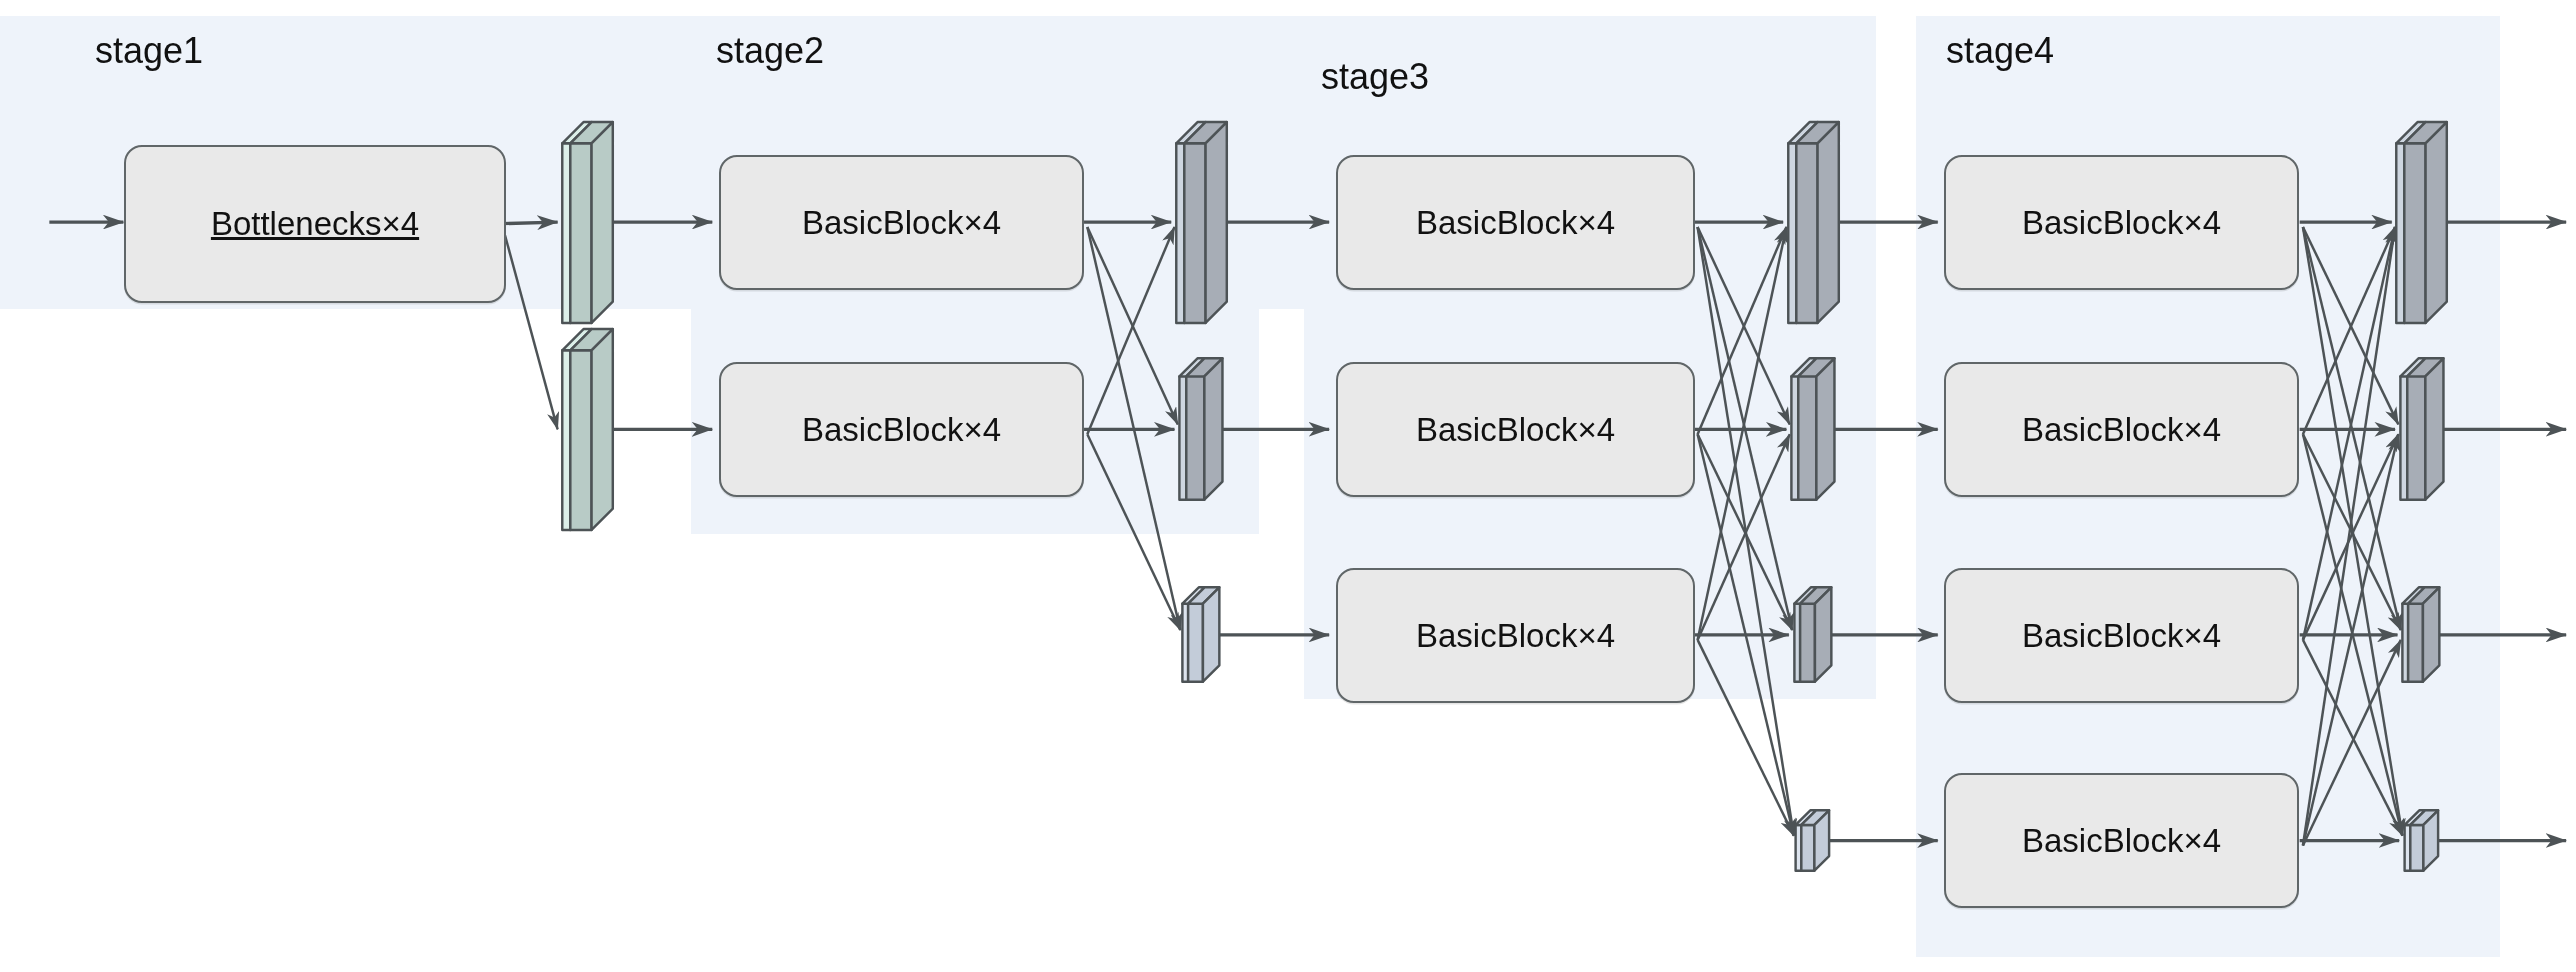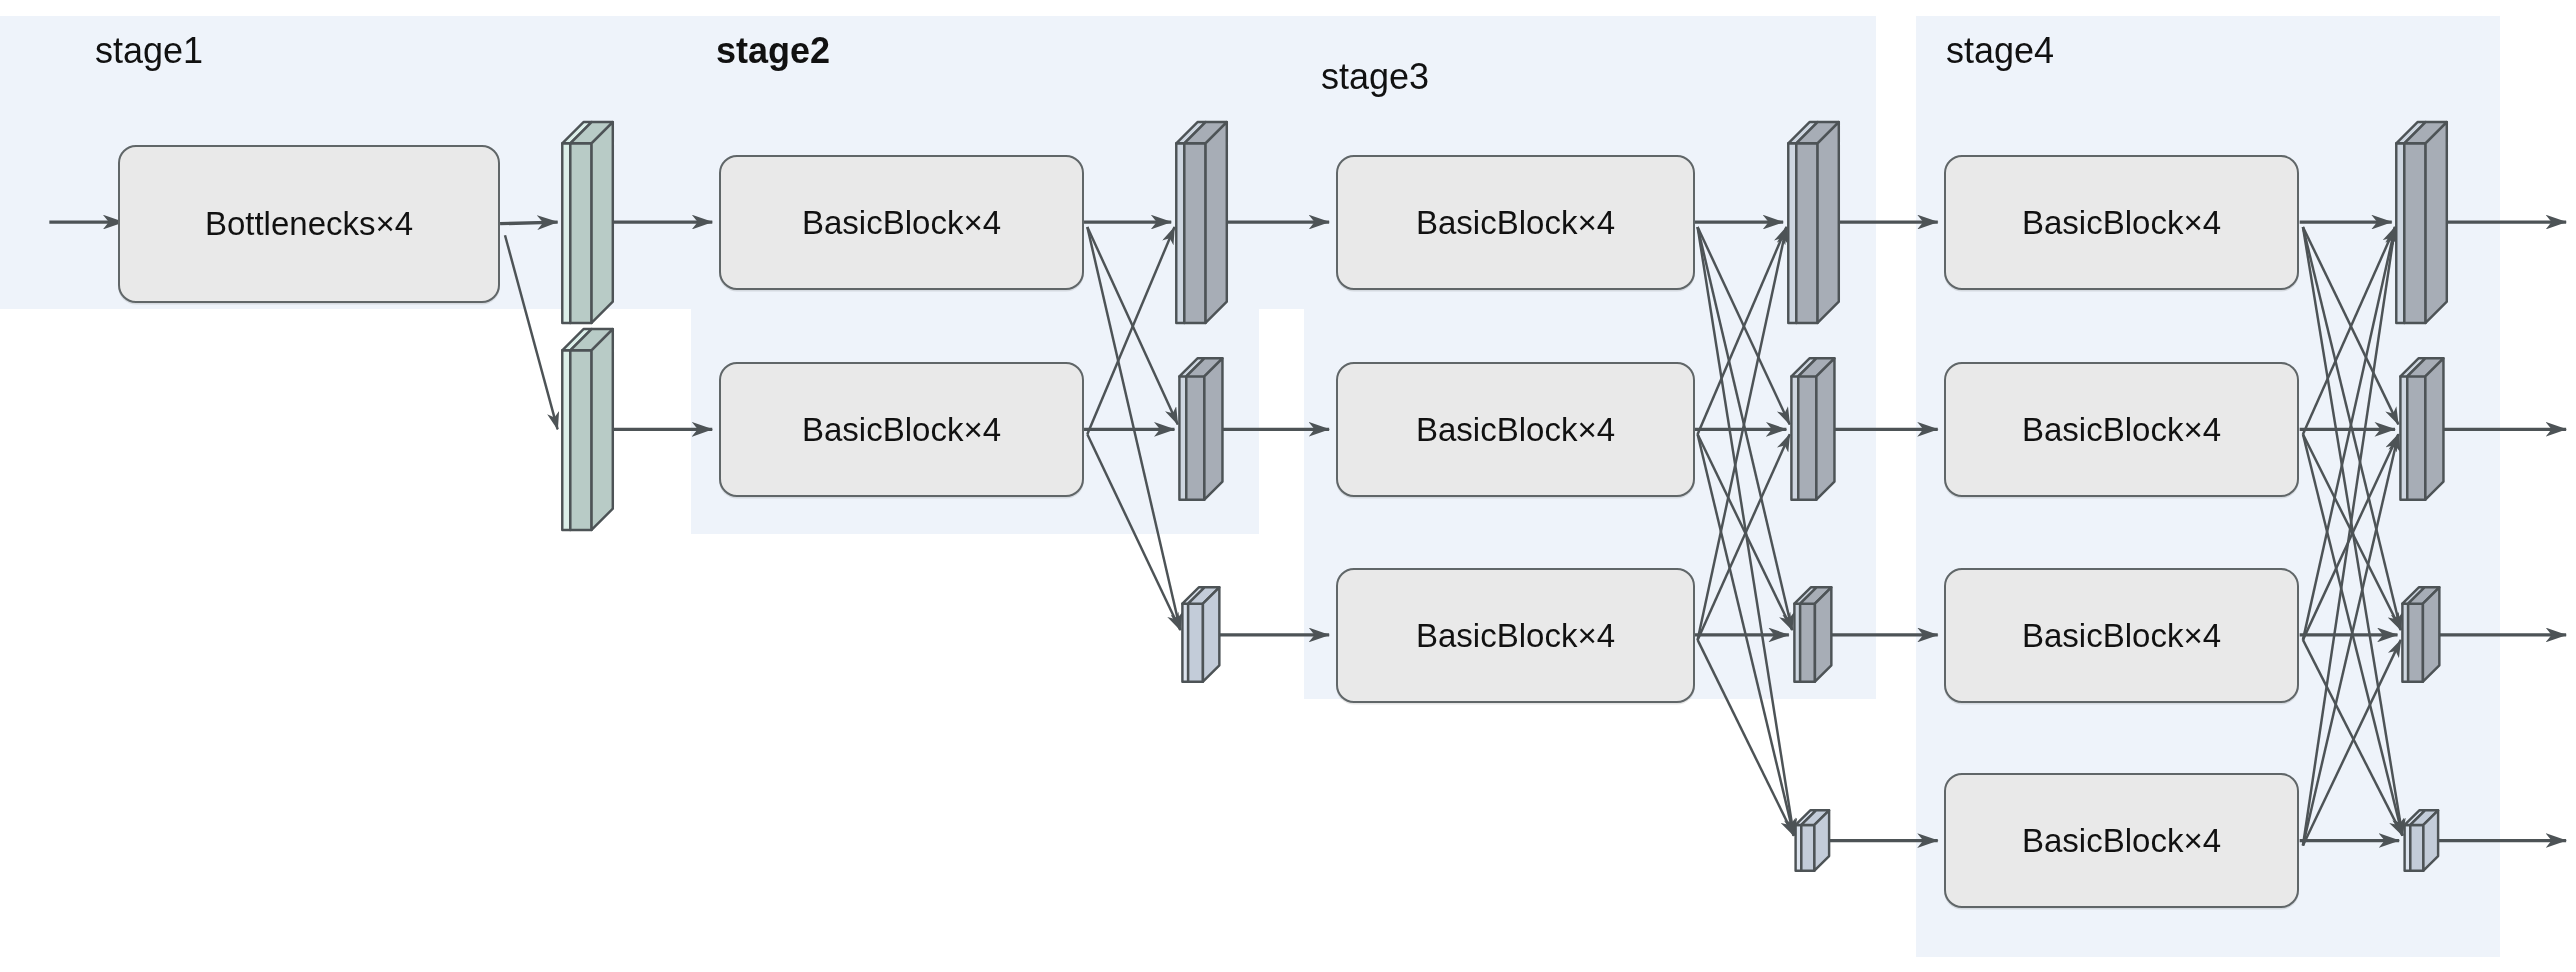--- a/index.html
+++ b/index.html
@@ -59,21 +59,21 @@
   }
   .slab svg { display: block; overflow: visible; }
 </style>
 </head>
 <body>
 
 <div id="canvas">
     <div class="stage-panel" style="left: 0px; top: 16.4px; width: 1336px; height: 293px; background: rgb(238, 243, 250);"></div>
     <div class="stage-label" style="left: 95px; top: 30px;">stage1</div>
     <div class="stage-panel" style="left: 691px; top: 16.4px; width: 568px; height: 518px; background: rgb(238, 243, 250);"></div>
-    <div class="stage-label" style="left: 716px; top: 30px; font-weight: bold;">stage2</div>
+    <div class="stage-label" style="left: 716px; top: 30px;">stage2</div>
     <div class="stage-panel" style="left: 1304px; top: 16.4px; width: 572px; height: 683px; background: rgb(238, 243, 250);"></div>
     <div class="stage-label" style="left: 1321px; top: 30px; margin-top: 26px;">stage3</div>
     <div class="stage-panel" style="left: 1916px; top: 16.4px; width: 584px; height: 941px; background: rgb(238, 243, 250);"></div>
     <div class="stage-label" style="left: 1946px; top: 30px;">stage4</div>
     <svg class="layer" viewBox="0 0 3132 1183">
       <defs>
         <marker id="ah" markerWidth="26" markerHeight="18" refX="25" refY="9" orient="auto" markerUnits="userSpaceOnUse">
           <path d="M0,0 L26,9 L0,18 L7.280000000000001,9 Z" fill="#4d5356"></path>
         </marker>
         <marker id="ahs" markerWidth="22" markerHeight="15" refX="21" refY="7.5" orient="auto" markerUnits="userSpaceOnUse">
@@ -241,21 +241,21 @@
     </div>
     <div class="slab" style="left: 2401px; top: 807px; width: 35px; height: 67px;">
       <svg width="35" height="67" viewBox="0 0 42 82">
         <path d="M4,22 h7 v56 h-7 Z" fill="#dde4ee" stroke="#4d5356" stroke-width="3" stroke-linejoin="round"></path>
         <path d="M11,22 h16 v56 h-16 Z" fill="#c3ccd9" stroke="#4d5356" stroke-width="3" stroke-linejoin="round"></path>
         <path d="M4,22 L22,4 L29,4 L11,22 Z" fill="#dde4ee" stroke="#4d5356" stroke-width="3" stroke-linejoin="round"></path>
         <path d="M11,22 L29,4 L45,4 L27,22 Z" fill="#c3ccd9" stroke="#4d5356" stroke-width="3" stroke-linejoin="round"></path>
         <path d="M27,22 L45,4 L45,60 L27,78 Z" fill="#c3ccd9" stroke="#4d5356" stroke-width="3" stroke-linejoin="round"></path>
       </svg>
     </div>
-    <div class="block" style="left: 118px; top: 145px; width: 382px; height: 158px; background: rgb(233, 233, 233); border-color: rgb(96, 102, 104);">Bottlenecks×4</div>
+    <div class="block" style="left: 124px; top: 145px; width: 382px; height: 158px; background: rgb(233, 233, 233); border-color: rgb(96, 102, 104); text-decoration: underline;">Bottlenecks×4</div>
     <div class="block" style="left: 719px; top: 155px; width: 365px; height: 135px; background: rgb(233, 233, 233); border-color: rgb(96, 102, 104);">BasicBlock×4</div>
     <div class="block" style="left: 719px; top: 362px; width: 365px; height: 135px; background: rgb(233, 233, 233); border-color: rgb(96, 102, 104);">BasicBlock×4</div>
     <div class="block" style="left: 1336px; top: 155px; width: 359px; height: 135px; background: rgb(233, 233, 233); border-color: rgb(96, 102, 104);">BasicBlock×4</div>
     <div class="block" style="left: 1336px; top: 362px; width: 359px; height: 135px; background: rgb(233, 233, 233); border-color: rgb(96, 102, 104);">BasicBlock×4</div>
     <div class="block" style="left: 1336px; top: 568px; width: 359px; height: 135px; background: rgb(233, 233, 233); border-color: rgb(96, 102, 104);">BasicBlock×4</div>
     <div class="block" style="left: 1944px; top: 155px; width: 355px; height: 135px; background: rgb(233, 233, 233); border-color: rgb(96, 102, 104);">BasicBlock×4</div>
     <div class="block" style="left: 1944px; top: 362px; width: 355px; height: 135px; background: rgb(233, 233, 233); border-color: rgb(96, 102, 104);">BasicBlock×4</div>
     <div class="block" style="left: 1944px; top: 568px; width: 355px; height: 135px; background: rgb(233, 233, 233); border-color: rgb(96, 102, 104);">BasicBlock×4</div>
     <div class="block" style="left: 1944px; top: 773px; width: 355px; height: 135px; background: rgb(233, 233, 233); border-color: rgb(96, 102, 104);">BasicBlock×4</div>
   </div>

